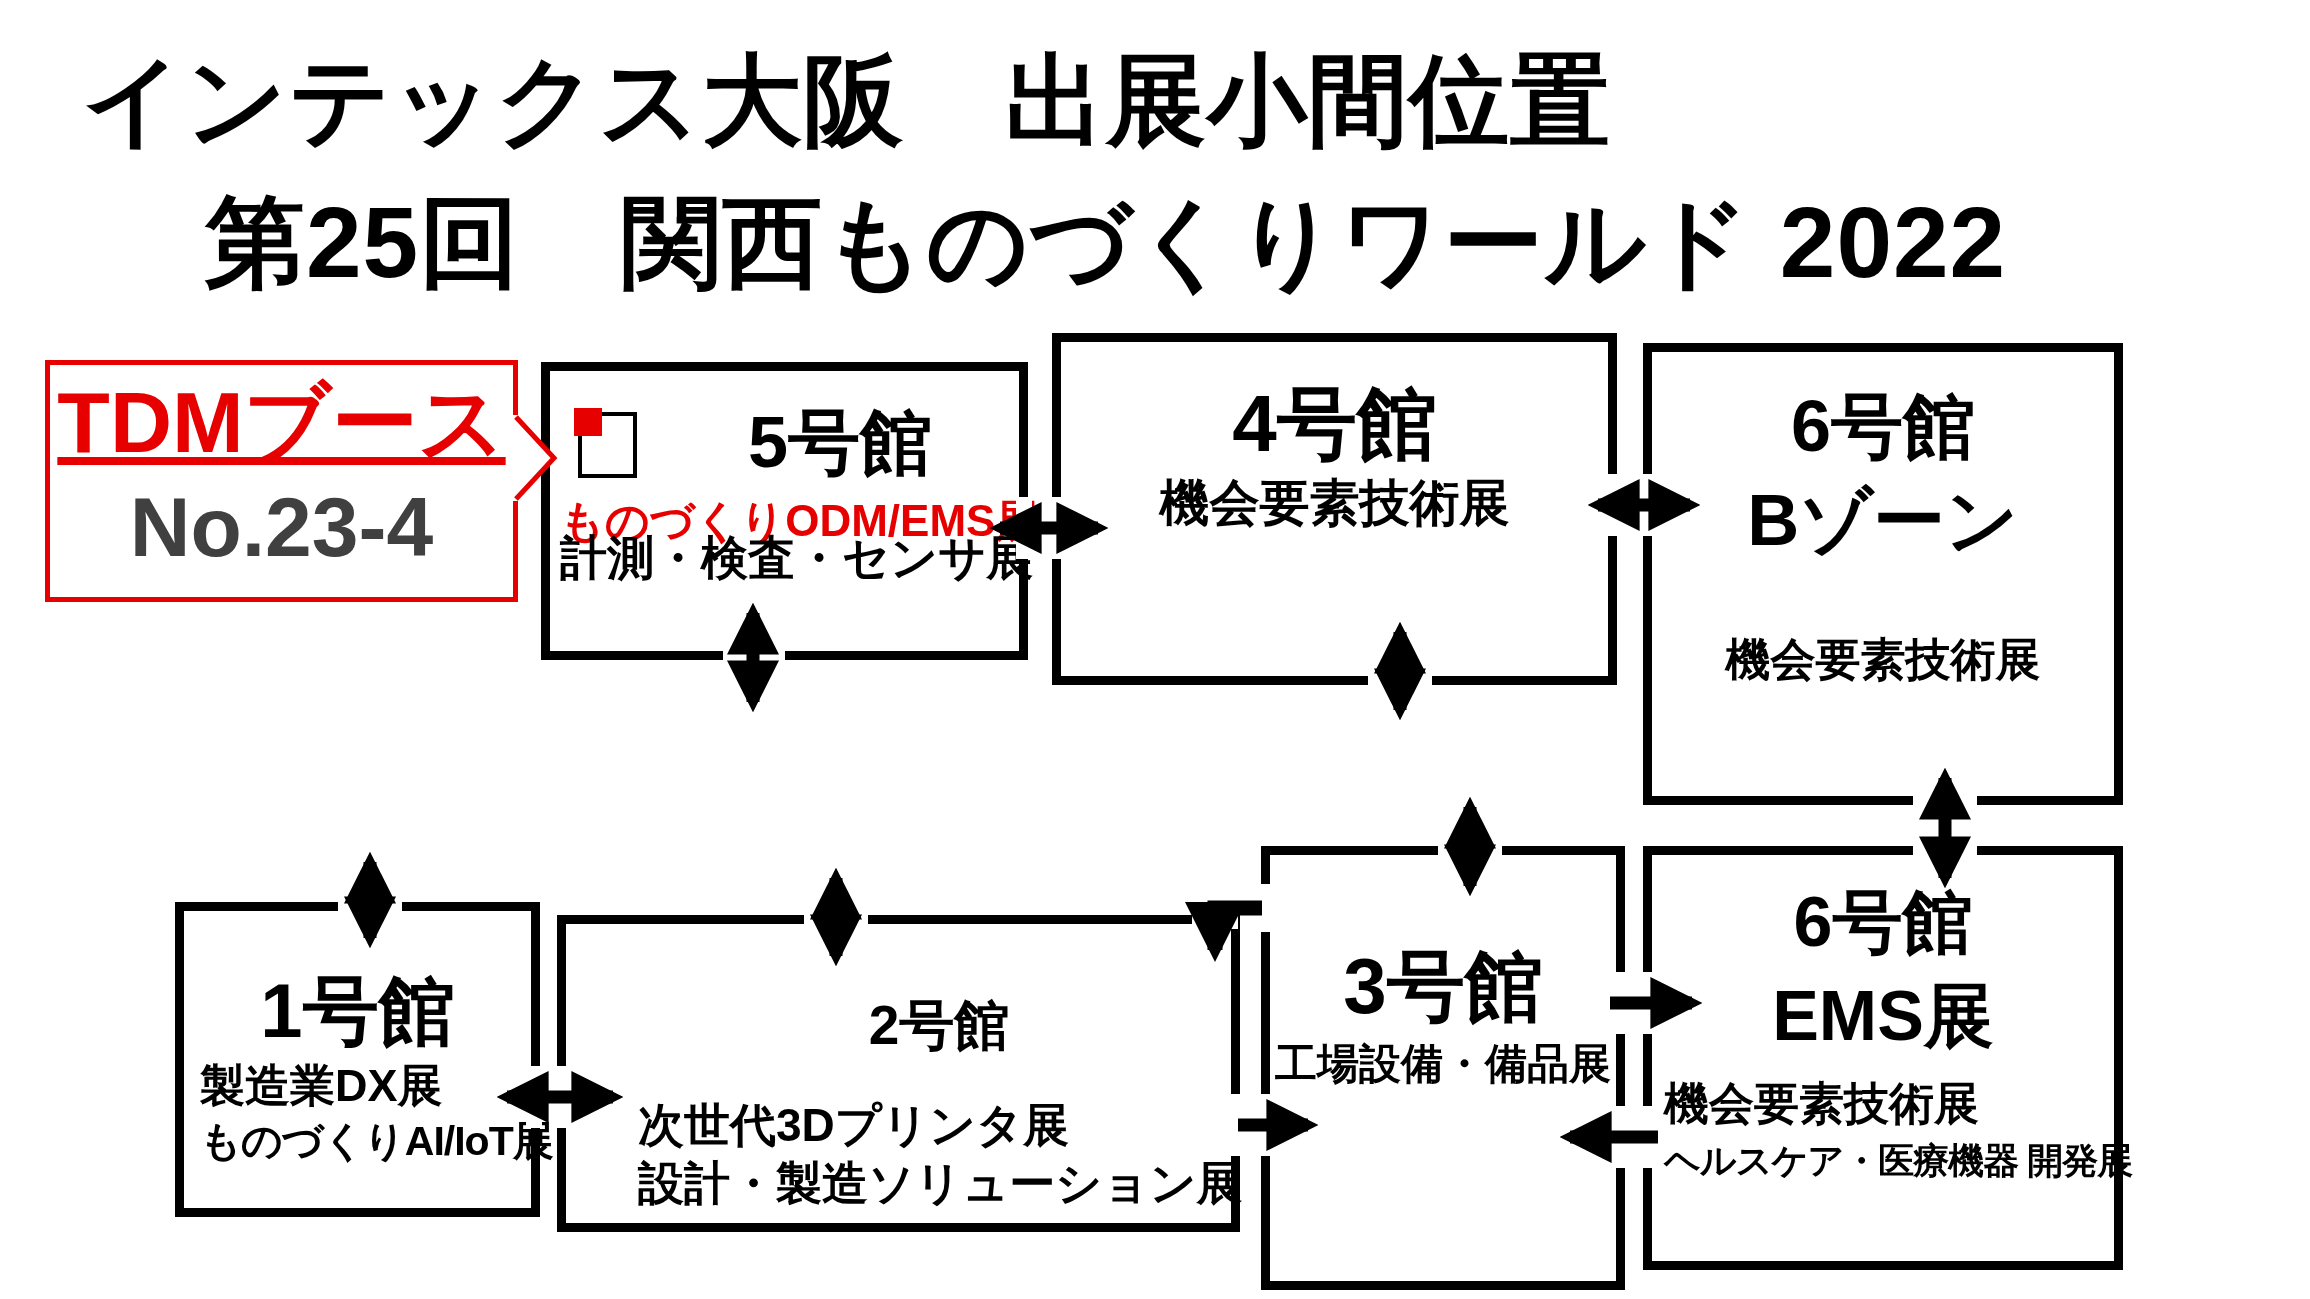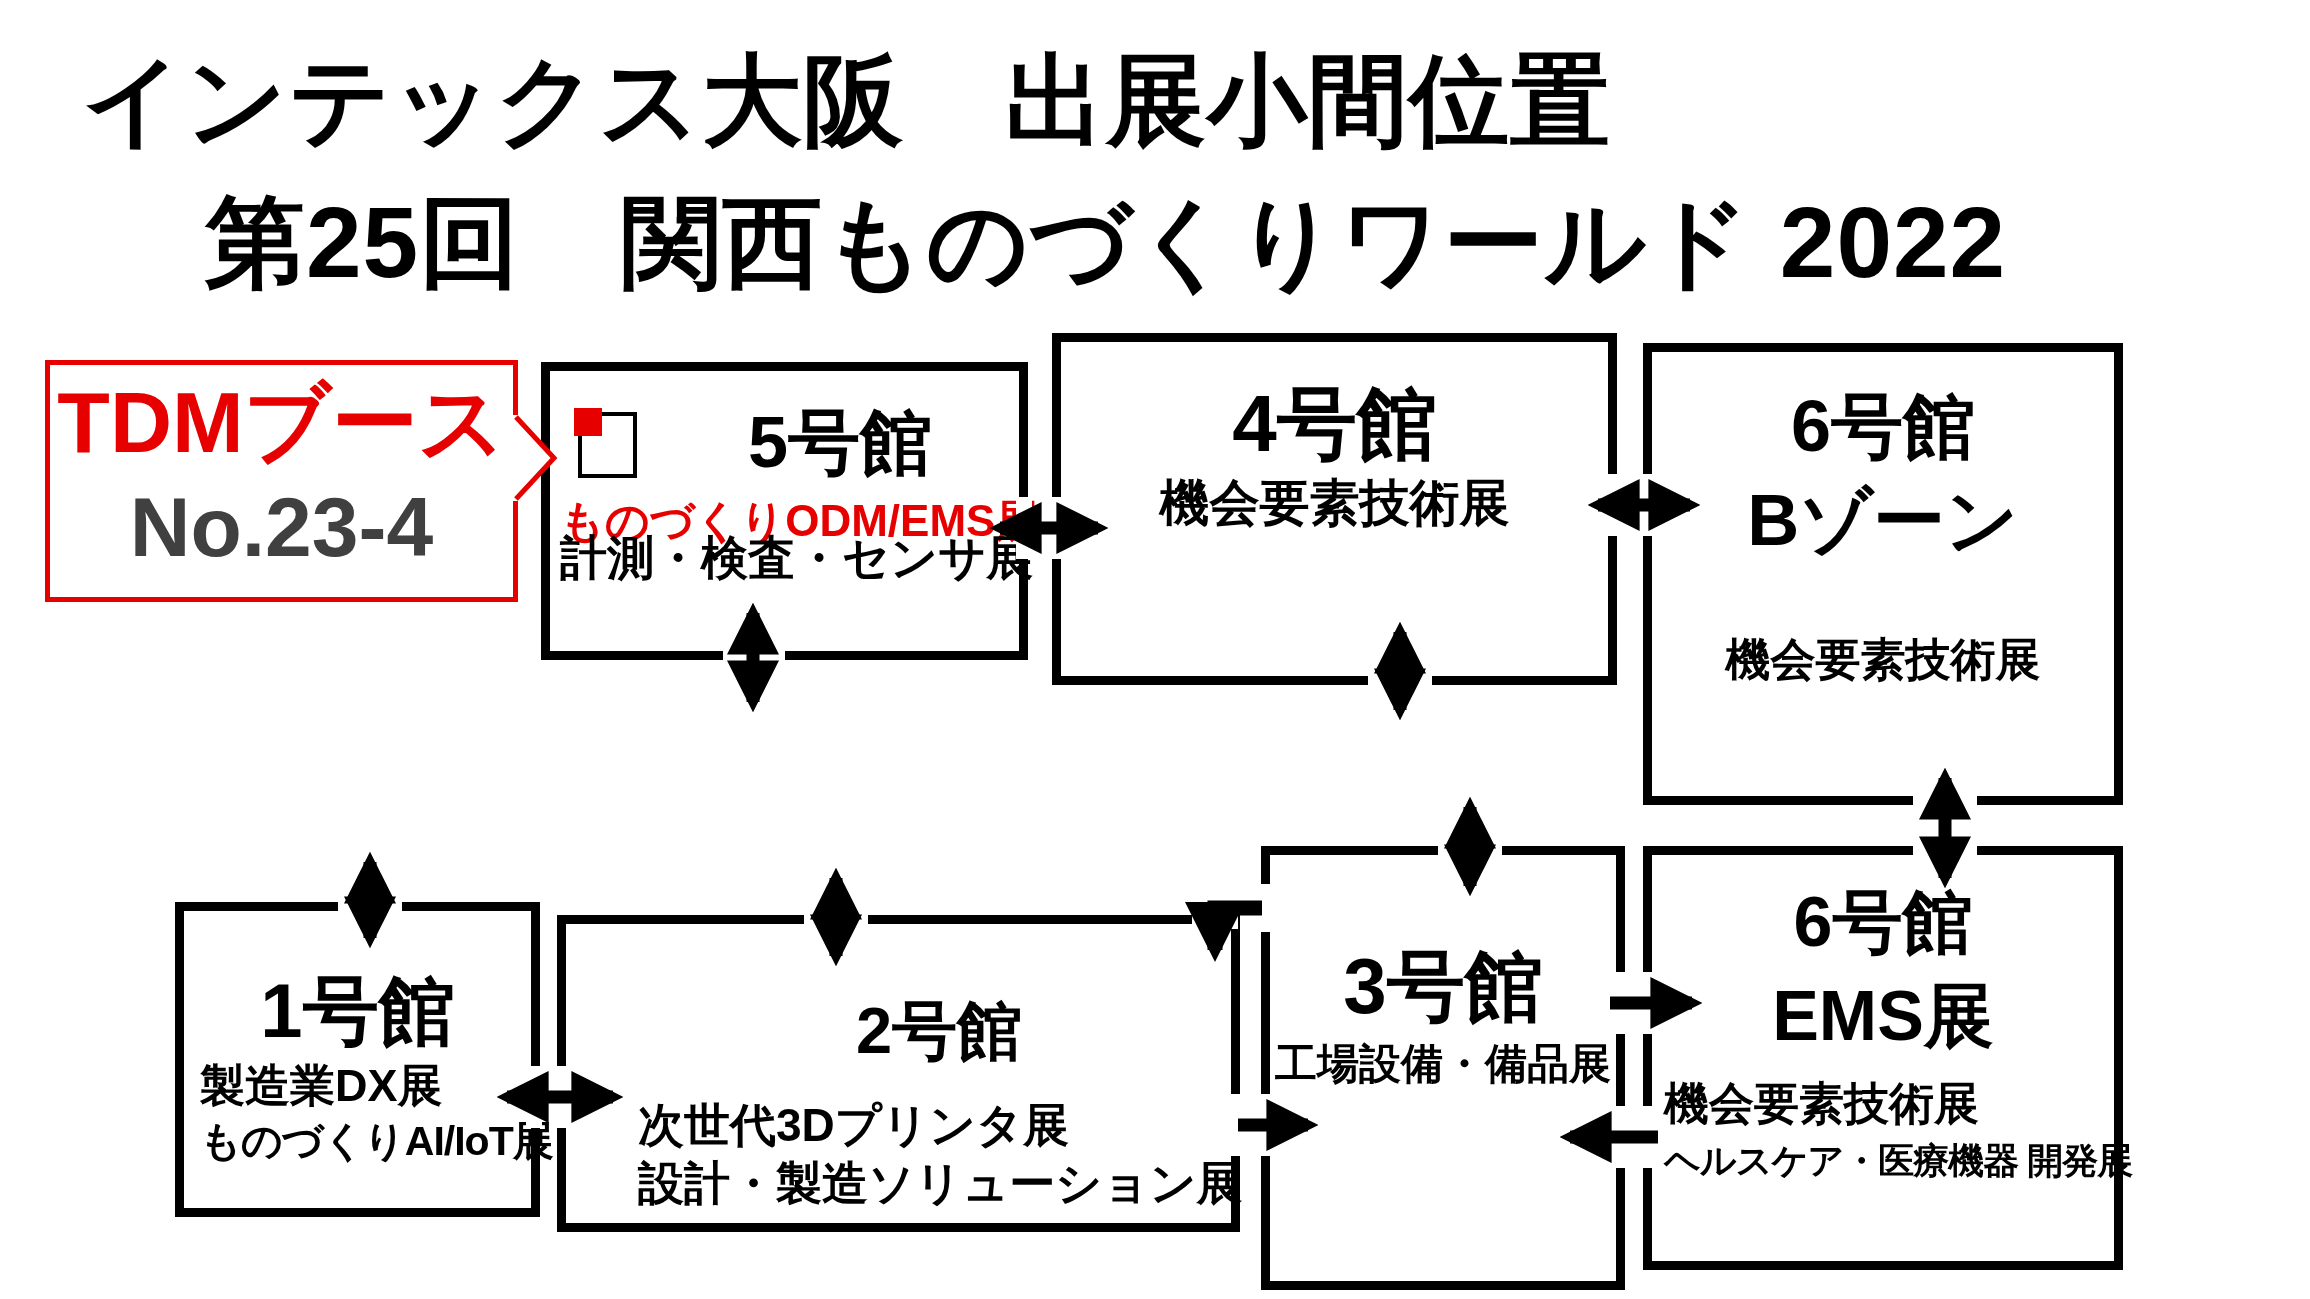--- a/index.html
+++ b/index.html
@@ -13,21 +13,21 @@
   #title1{left:82px;top:30px;font-size:100px;}
   #title2{left:205px;top:172px;font-size:100px;}
   .hall{
     position:absolute;border:9px solid #000;background:#fff;
   }
   .hall .name{position:absolute;font-weight:900;line-height:1;text-align:center;white-space:nowrap;}
   .hall .zone{position:absolute;font-weight:900;line-height:1;text-align:center;white-space:nowrap;}
   .hall .ex{position:absolute;font-weight:900;line-height:1;white-space:nowrap;}
   
   #tdm{position:absolute;left:45px;top:360px;width:473px;height:242px;border:5px solid #e60000;background:#fff;}
-  #tdm .l1{position:absolute;left:0;top:14px;width:463px;text-align:center;font-size:86px;font-weight:900;color:#e60000;line-height:1;white-space:nowrap;}
+  #tdm .l1{position:absolute;left:0;top:14px;width:463px;text-align:center;font-size:86px;font-weight:900;color:#e60000;line-height:1;white-space:nowrap;text-decoration:underline;}
   #tdm .l2{position:absolute;left:0;top:120px;width:463px;text-align:center;font-size:84px;font-weight:900;color:#404040;line-height:1;white-space:nowrap;}
   
   #hall5 {left:541px; top:362px; width:487px; height:298px;}
   #hall4 {left:1052px;top:333px; width:565px; height:352px;}
   #hall6b{left:1643px;top:343px; width:480px; height:462px;}
   #hall1 {left:175px; top:902px; width:365px; height:315px;}
   #hall2 {left:557px; top:915px; width:683px; height:317px;}
   #hall3 {left:1261px;top:846px; width:364px; height:444px;}
   #hall6a{left:1643px;top:846px; width:480px; height:424px;}
   
@@ -41,21 +41,21 @@
   #hall4 .ex0{left:0;top:136px;width:547px;text-align:center;font-size:50px;}
   
   #hall6b .name{left:0;top:38px;width:462px;font-size:72px;}
   #hall6b .zone{left:0;top:132px;width:462px;font-size:72px;}
   #hall6b .ex0{left:0;top:285px;width:462px;text-align:center;font-size:45px;}
   
   #hall1 .name{left:0;top:62px;width:347px;font-size:76px;}
   #hall1 .ex0{left:16px;top:152px;font-size:45px;}
   #hall1 .ex1{left:16px;top:210px;font-size:41px;letter-spacing:-1px;}
   
-  #hall2 .name{left:0;top:74px;width:746px;font-size:65px;}
+  #hall2 .name{left:0;top:74px;width:746px;font-size:55px;}
   #hall2 .ex0{left:72px;top:178px;font-size:46px;}
   #hall2 .ex1{left:72px;top:236px;font-size:46px;}
   
   #hall3 .name{left:0;top:92px;width:346px;font-size:78px;}
   #hall3 .ex0{left:0;top:188px;width:346px;text-align:center;font-size:42px;}
   
   #hall6a .name{left:0;top:32px;width:462px;font-size:70px;}
   #hall6a .zone{left:0;top:126px;width:462px;font-size:70px;}
   #hall6a .ex0{left:12px;top:226px;font-size:45px;}
   #hall6a .ex1{left:12px;top:288px;font-size:36px;letter-spacing:-1px;}

